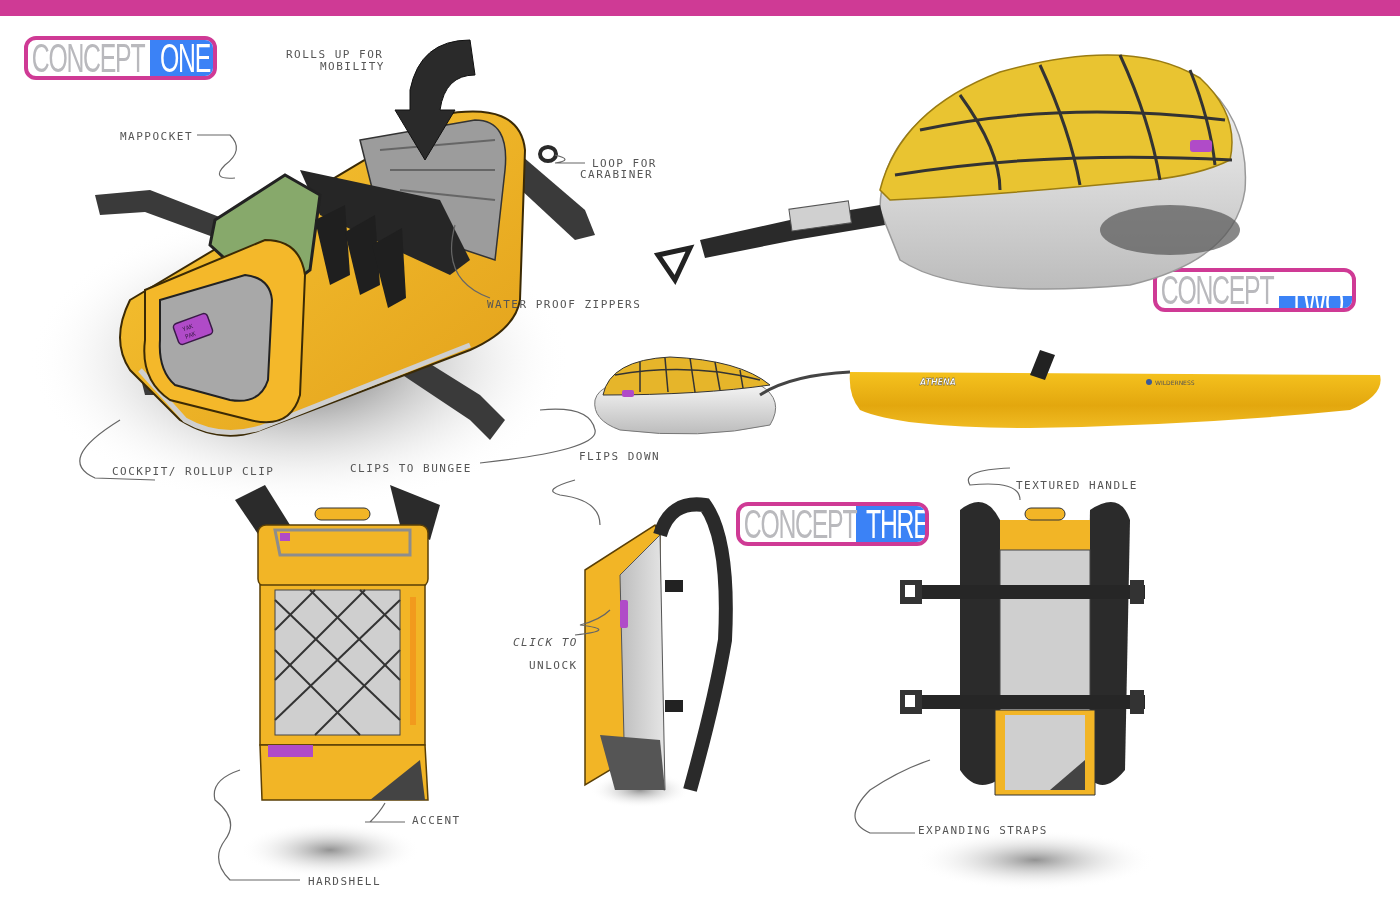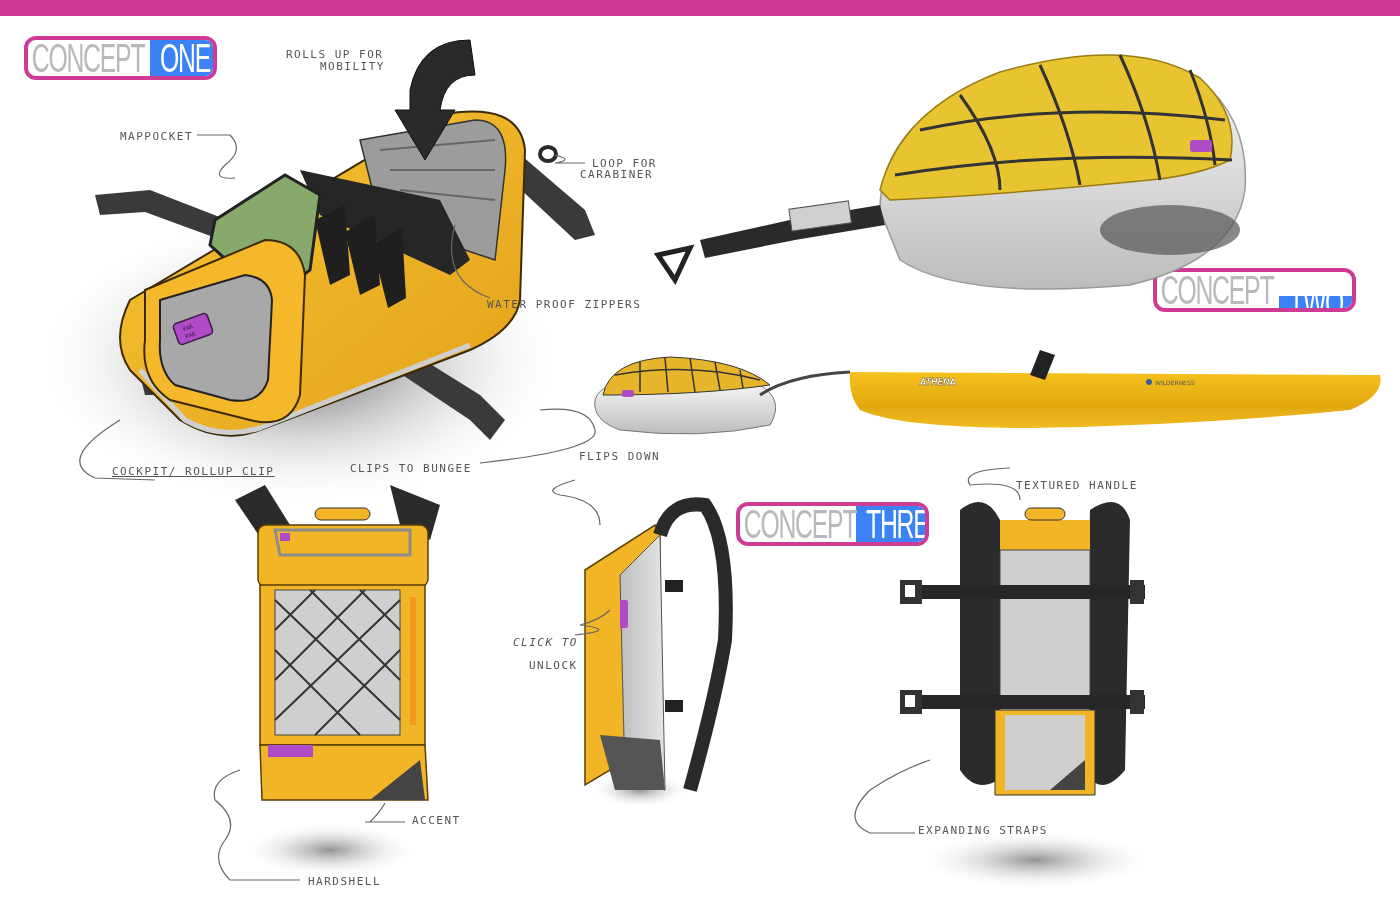--- a/index.html
+++ b/index.html
@@ -211,21 +211,21 @@
     <path d="M915 833 L870 833 Q840 820 870 790 Q900 770 930 760"></path>
   </g>
 </svg>
 
 <div class="note" style="left:286px; top:48px;">ROLLS UP FOR</div>
 <div class="note" style="left:320px; top:60px;">MOBILITY</div>
 <div class="note" style="left:120px; top:130px;">MAPPOCKET</div>
 <div class="note" style="left:592px; top:157px;">LOOP FOR</div>
 <div class="note" style="left:580px; top:168px;">CARABINER</div>
 <div class="note" style="left:487px; top:298px;">WATER PROOF ZIPPERS</div>
-<div class="note" style="left:112px; top:465px;text-decoration:underline;">COCKPIT/ ROLLUP CLIP</div>
+<div class="note" style="left:112px; top:465px;">COCKPIT/ ROLLUP CLIP</div>
 <div class="note" style="left:350px; top:462px;">CLIPS TO BUNGEE</div>
 <div class="note" style="left:579px; top:450px;">FLIPS DOWN</div>
 <div class="note" style="left:1016px; top:459px;margin-top:20px;">TEXTURED HANDLE</div>
 <div class="note" style="left:513px; top:636px;font-style:italic;">CLICK TO</div>
 <div class="note" style="left:529px; top:647px;margin-top:12px;">UNLOCK</div>
 <div class="note" style="left:412px; top:814px;">ACCENT</div>
 <div class="note" style="left:308px; top:875px;">HARDSHELL</div>
 <div class="note" style="left:918px; top:824px;">EXPANDING STRAPS</div>
 
 </body></html>

